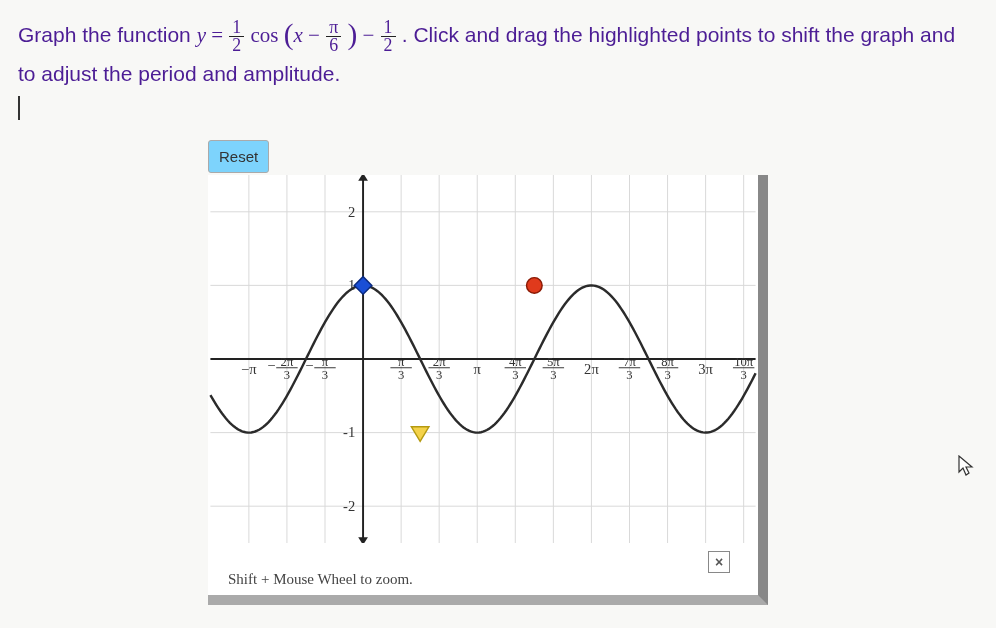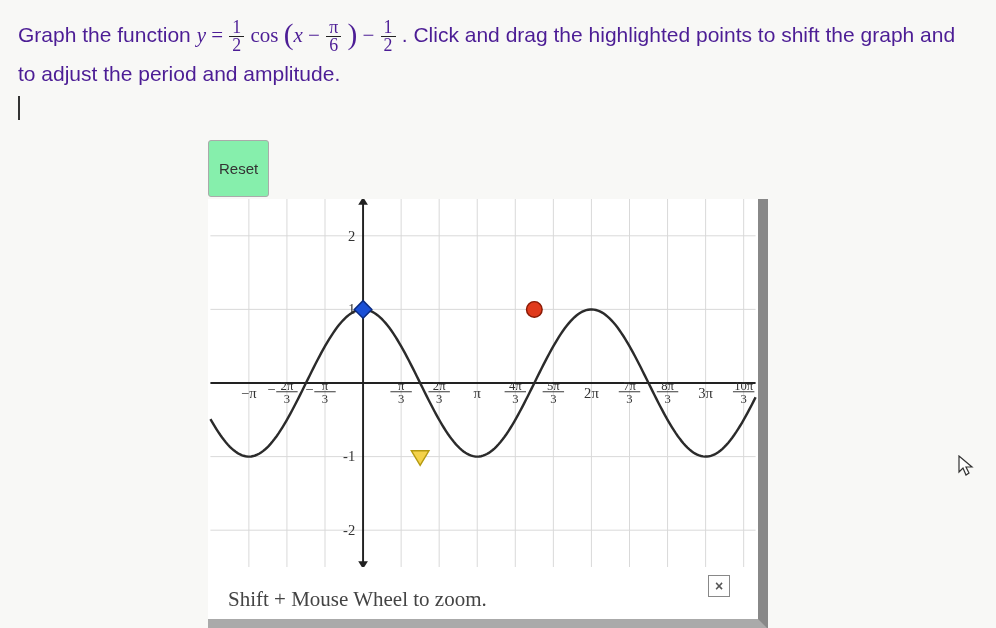--- a/index.html
+++ b/index.html
@@ -40,44 +40,44 @@
       display: inline-block;
     }
     .graph-area {
       position: relative;
       margin: 16px auto 0;
       width: 580px;
     }
     .reset-btn {
       font-size: 15px;
       color: #333;
-      background: #86efac;
+      background: #7dd3fc;
       border: 1px solid #aaa;
       border-radius: 3px;
-      padding: 19px 10px;
+      padding: 7px 10px;
       cursor: pointer;
     }
     .graph-frame {
       position: relative;
       width: 560px;
       height: 430px;
       border-right: 10px solid #888;
       border-bottom: 10px solid #aaa;
       margin-top: 2px;
       background: #fff;
     }
     .plot {
       position: absolute;
       left: 0; top: 0; right: 0; bottom: 52px;
     }
     .hints {
       position: absolute;
       left: 20px; bottom: 6px;
       font-family: 'Times New Roman', serif;
-      font-size: 21px;
+      font-size: 15px;
       color: #444;
       line-height: 1.35;
     }
     .close-hint {
       position: absolute;
       right: 28px; bottom: 22px;
       width: 22px;
       height: 22px;
       border: 1px solid #888;
       background: #fefefe;

